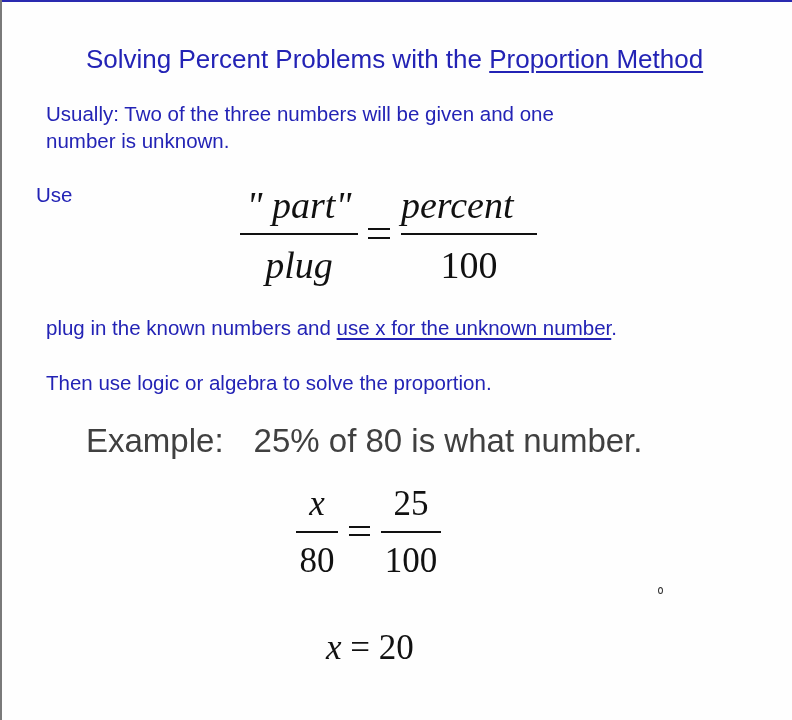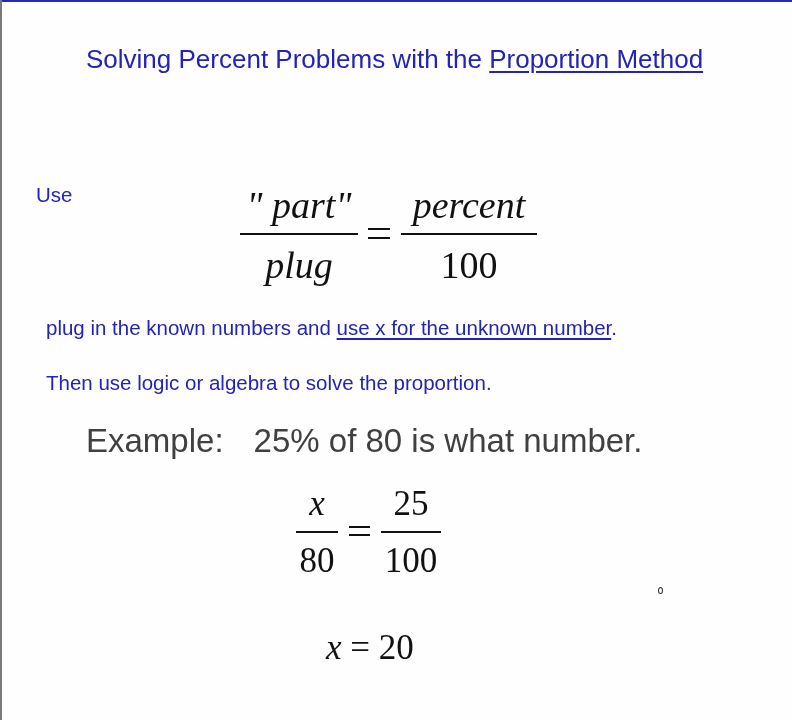--- a/index.html
+++ b/index.html
@@ -39,32 +39,34 @@
 <body>
 
 <div class="top-border"></div>
 <div class="left-border"></div>
 
 <div class="abs title blue">
   <span>Solving Percent Problems with the </span><span class="u">Proportion Method</span>
 </div>
 
 <div class="abs body-text blue usually">
+  <div>Usually: Two of the three numbers will be given and one</div>
+  <div>number is unknown.</div>
 </div>
 
 <div class="abs body-text blue use-label">Use</div>
 
 <div>
   <div class="abs serif italic f1" style="left:240px; top:183px; width:118px; text-align:center;">" part"</div>
   <div class="frac-bar" style="left:240px; top:233px; width:118px;"></div>
   <div class="abs serif italic f1" style="left:240px; top:243px; width:118px; text-align:center;">plug</div>
 
   <div class="eq" style="left:368px; top:228px; width:22px; height:11px;"></div>
 
-  <div class="abs serif italic f1" style="left:401px; top:183px; width:136px; text-align:center;">percent</div>
+  <div class="abs serif italic f1" style="left:401px; top:183px; width:136px; ">percent</div>
   <div class="frac-bar" style="left:401px; top:233px; width:136px;"></div>
   <div class="abs serif f1" style="left:401px; top:243px; width:136px; text-align:center;">100</div>
 </div>
 
 <div class="abs body-text blue plug">
   <span>plug in the known numbers and </span><span class="u">use x for the unknown number</span><span>.</span>
 </div>
 
 <div class="abs body-text blue then">Then use logic or algebra to solve the proportion.</div>
 

